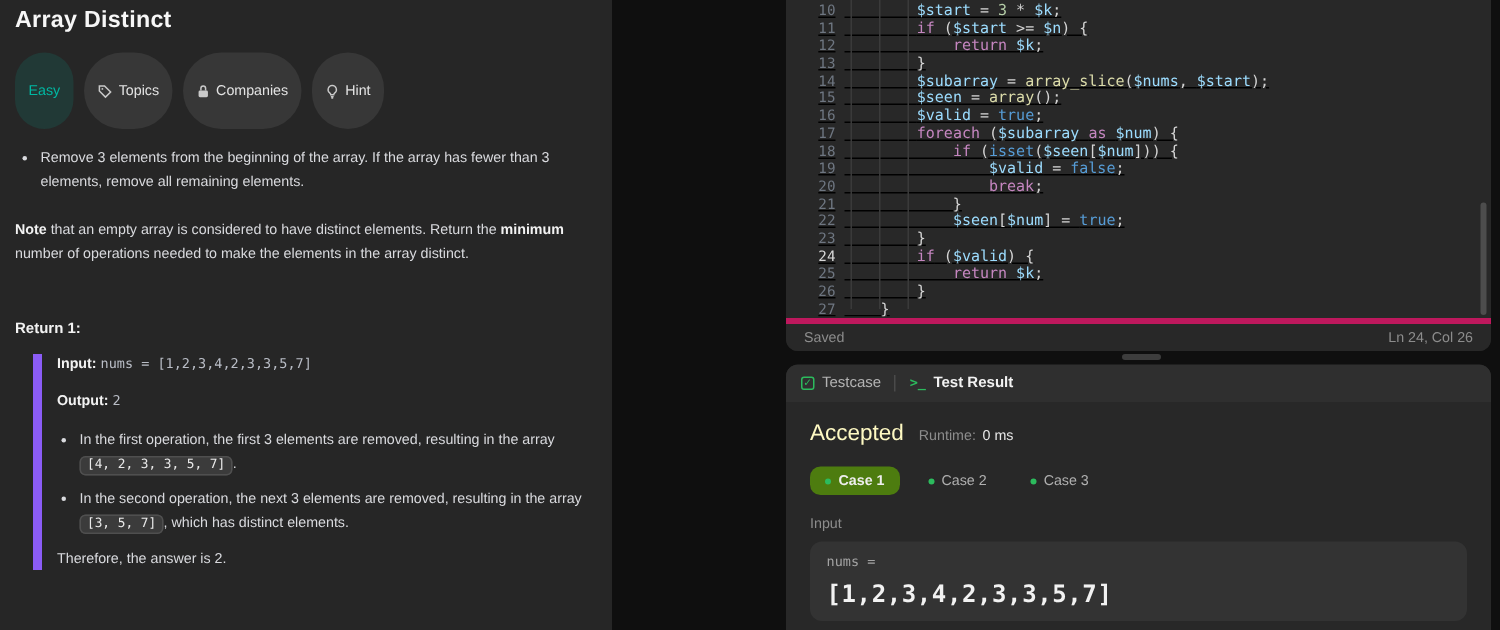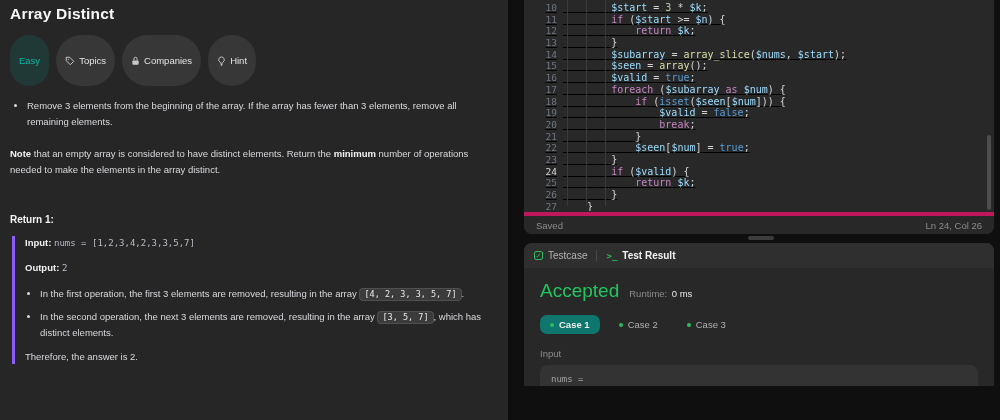--- a/index.html
+++ b/index.html
@@ -1,35 +1,35 @@
 <!DOCTYPE html>
 <html><head>
 <meta charset="utf-8">
 <style>
   * { box-sizing: border-box; margin: 0; padding: 0; }
   body { background: #0f0f0f; font-family: "Liberation Sans", sans-serif; }
   .canvas { position: relative; width: 1000px; height: 420px; background: #0f0f0f; overflow: hidden; }
 
   
-  .desc-panel { position: absolute; left: 0; top: 0; width: 508px; height: 420px;
+  .desc-panel { position: absolute; left: 0; top: 0; width: 408px; height: 420px;
                 background: #262626; color: #d9dade; padding: 5px 10px 0 10px; overflow: hidden; }
   .page-title { font-size: 15.5px; font-weight: 700; color: #f7f7f7; letter-spacing: .2px; }
   .badge-row { display: flex; align-items: center; gap: 7px; margin-top: 12px; }
   .pill { display: inline-flex; align-items: center; gap: 4px; padding: 20px 9px; border-radius: 999px;
           background: rgba(255,255,255,.08); font-size: 9.5px; color: #e3e3e3; cursor: default; }
   .pill.easy { background: rgba(0,184,163,.13); color: #00b8a3; }
   .pill svg { display: block; }
   .para { font-size: 9.5px; line-height: 16px; margin-top: 11px; }
   .seg-b { font-weight: 700; color: #f2f2f2; }
   .seg-c { font-family: "DejaVu Sans Mono", monospace; font-size: 8.5px; background: #3b3b3b;
            border: 1px solid #4f4f4f; border-radius: 4px; padding: 0px 4px 1px 4px; color: #e9e9e9; white-space: pre; }
   ul.op-list { margin-top: 12px; padding-left: 17px; }
   ul.op-list li, ul.exp-list li { font-size: 9.5px; line-height: 16px; }
   .example-heading { margin-top: 36px; font-size: 10px; font-weight: 700; color: #f2f2f2; }
-  .example-block { margin: 11px 0 0 2px; border-left: 3px solid #8b5cf6; padding-left: 10px; }
+  .example-block { margin: 11px 0 0 12px; border-left: 6px solid #8b5cf6; padding-left: 10px; }
   .ex-line { font-size: 9.5px; line-height: 13px; margin-bottom: 11px; }
   .ex-label { font-weight: 700; color: #f2f2f2; }
   .ex-value { font-family: "DejaVu Sans Mono", monospace; font-size: 9px; color: #b9bdc6; }
   ul.exp-list { margin: 0 0 9px 0; padding-left: 15px; }
   ul.exp-list li { margin-bottom: 7px; }
   .conclusion { font-size: 9.5px; line-height: 14px; }
 
   
   .editor-panel { position: absolute; left: 524px; top: 0; width: 470px; height: 234px;
                   background: #282828; border-radius: 0 0 8px 8px; overflow: hidden; text-decoration: underline; }
@@ -46,40 +46,40 @@
                       background: #4d4d4d; border-radius: 2px; }
   .status-bar { position: absolute; left: 0; right: 0; bottom: 0; height: 22px; border-top: 4px solid #be185d;
                 display: flex; justify-content: space-between; align-items: center; padding: 0 12px;
                 font-size: 9.5px; color: #8c8c8c; background: #282828; }
 
   
   .divider-handle { position: absolute; left: 748px; top: 236px; width: 26px; height: 4px;
                     border-radius: 2px; background: #3d3d3d; cursor: row-resize; }
 
   
-  .test-panel { position: absolute; left: 524px; top: 243px; width: 470px; height: 143px;
+  .test-panel { position: absolute; left: 524px; top: 243px; width: 470px; height: 177px;
                 background: #282828; border-radius: 8px 8px 0 0; overflow: hidden; }
   .tab-bar { height: 25px; background: #2f2f2f; display: flex; align-items: center; padding: 0 10px; gap: 9px; }
   .tab { display: inline-flex; align-items: center; gap: 5px; font-size: 10px; cursor: pointer; }
   .tab .label { color: #b3b3b3; font-weight: 500; }
   .tab.active .label { color: #f2f2f2; font-weight: 700; }
   .tab-sep { width: 1px; height: 11px; background: #4a4a4a; }
   .check-square { width: 9px; height: 9px; border: 1.5px solid #2cbb5d; border-radius: 2px;
                   display: inline-flex; align-items: center; justify-content: center;
                   color: #2cbb5d; font-size: 7px; line-height: 7px; }
   .terminal-glyph { font-family: "DejaVu Sans Mono", monospace; font-size: 9px; font-weight: 700; color: #2cbb5d; }
   .test-content { padding: 12px 16px 0 16px; }
   .result-row { display: flex; align-items: baseline; gap: 10px; }
-  .accepted { font-size: 19px; font-weight: 500; color: #22c55e; }
+  .accepted { font-size: 15px; font-weight: 500; color: #fef9c3; }
   .runtime-label { font-size: 9.5px; color: #8c8c8c; }
   .runtime-value { font-size: 9.5px; color: #e8e8e8; }
   .case-row { display: flex; align-items: center; gap: 9px; margin-top: 13px; }
   .case-pill { display: inline-flex; align-items: center; gap: 5px; padding: 4px 10px; border-radius: 7px;
                font-size: 9.5px; color: #b0b0b0; cursor: pointer; }
-  .case-pill.active { background: #0f766e; color: #eeeeee; font-weight: 700; }
+  .case-pill.active { background: #4d7c0f; color: #eeeeee; font-weight: 700; }
   .case-dot { width: 4px; height: 4px; border-radius: 50%; background: #2cbb5d; display: inline-block; }
   .io-label { margin-top: 14px; font-size: 9.5px; color: #8c8c8c; }
   .input-box { margin-top: 6px; background: #333333; border-radius: 8px; padding: 9px 11px; }
   .input-var { font-family: "DejaVu Sans Mono", monospace; font-size: 9px; color: #a3a3a3; }
   .input-value { margin-top: 6px; font-family: "DejaVu Sans Mono", monospace; font-size: 16px;
                  font-weight: 700; color: #f2f2f2; letter-spacing: .4px; }
 </style>
 </head>
 <body>
 

